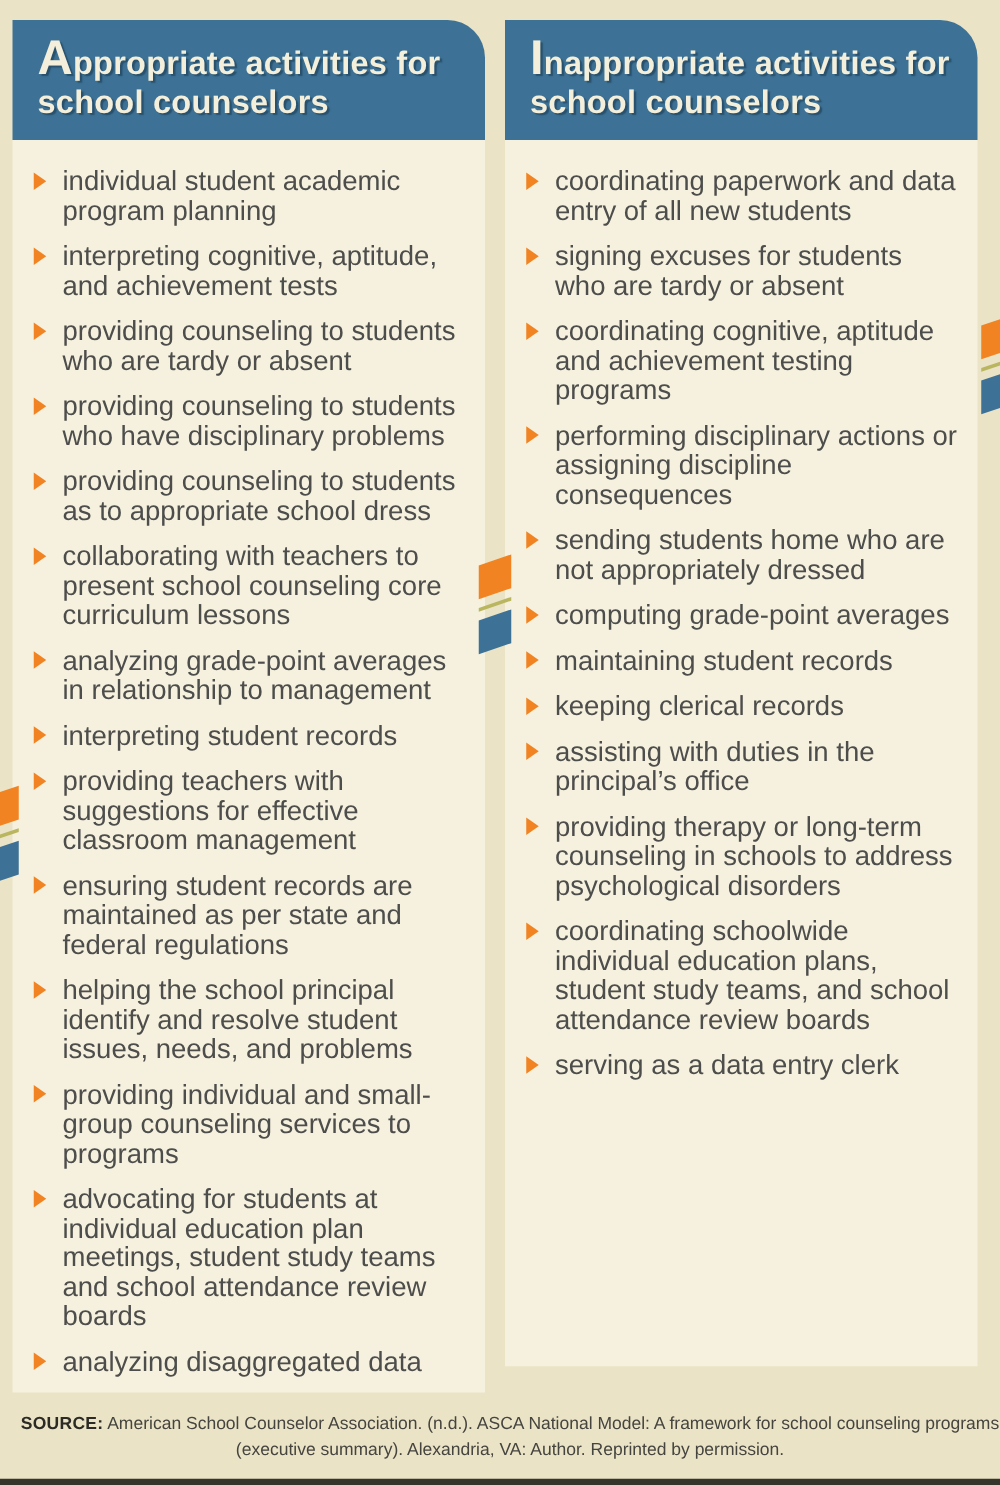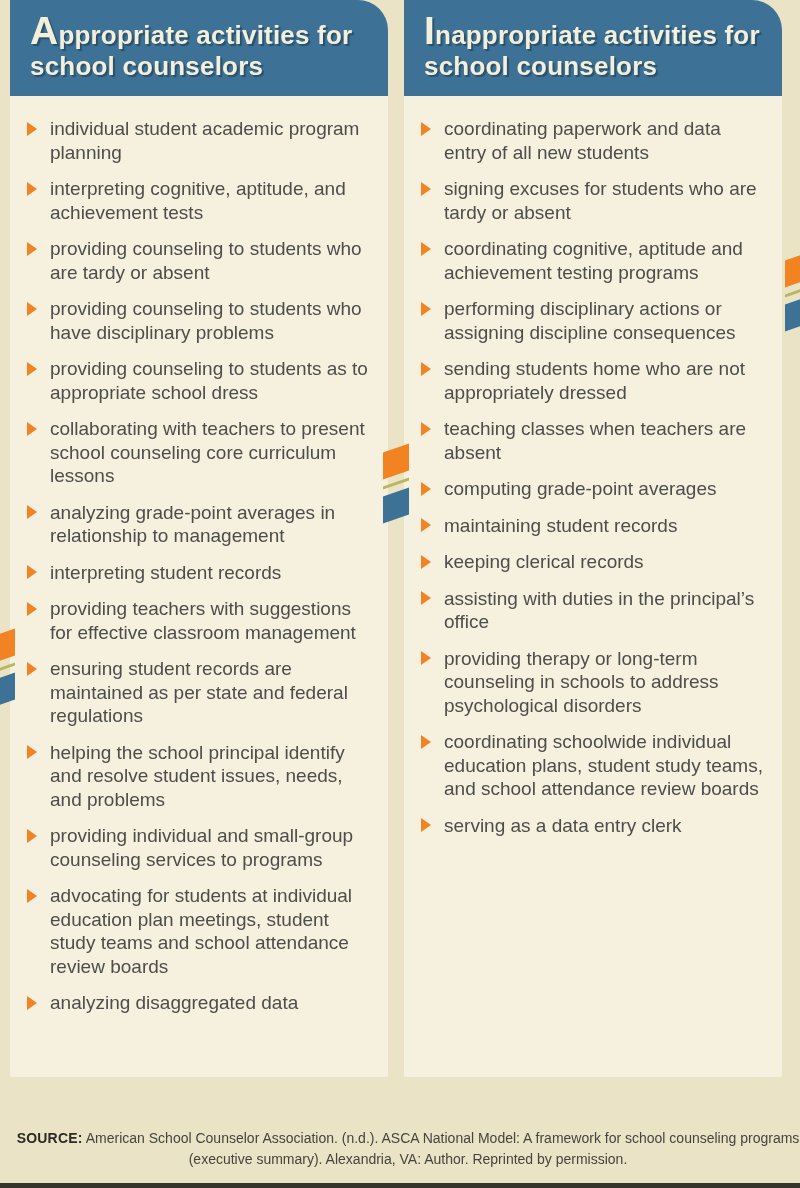--- a/index.html
+++ b/index.html
@@ -19,21 +19,21 @@
   .page {
     position: relative;
     width: 800px;
     height: 1188px;
     background: var(--page-background);
     font-family: "Liberation Sans", sans-serif;
     overflow: hidden;
   }
   .panel {
     position: absolute;
-    top: 0;
+    top: 16px;
     width: 378px;
     height: 1077px;
     display: flex;
     flex-direction: column;
   }
   .panel-left { left: 10px; }
   .panel-right { left: 404px; }
   .panel-header {
     background: var(--header-background);
     border-top-right-radius: 30px;
@@ -54,21 +54,21 @@
   .panel-body {
     flex: 1;
     background: var(--panel-background);
     padding: 21px 14px 0 14px;
   }
   ul.activity-list { list-style: none; margin: 0; padding: 0; }
   li.activity {
     position: relative;
     padding-left: 26px;
     margin-bottom: 13px;
-    font-size: 19px;
+    font-size: 22px;
     line-height: 23.5px;
     color: var(--body-text);
   }
   .bullet {
     position: absolute;
     left: 3px;
     top: 4.5px;
     width: 0;
     height: 0;
     border-left: 10px solid var(--bullet-orange);
@@ -142,21 +142,20 @@
         <span class="title-line">school counselors</span>
       </h1>
     </header>
     <div class="panel-body">
       <ul class="activity-list">
         <li class="activity"><span class="bullet"></span><span class="item-text">coordinating paperwork and data entry of all new students</span></li>
         <li class="activity"><span class="bullet"></span><span class="item-text">signing excuses for students who are tardy or absent</span></li>
         <li class="activity"><span class="bullet"></span><span class="item-text">coordinating cognitive, aptitude and achievement testing programs</span></li>
         <li class="activity"><span class="bullet"></span><span class="item-text">performing disciplinary actions or assigning discipline consequences</span></li>
         <li class="activity"><span class="bullet"></span><span class="item-text">sending students home who are not appropriately dressed</span></li>
-        <li class="activity"><span class="bullet"></span><span class="item-text">teaching classes when teachers are absent</span></li>
         <li class="activity"><span class="bullet"></span><span class="item-text">computing grade-point averages</span></li>
         <li class="activity"><span class="bullet"></span><span class="item-text">maintaining student records</span></li>
         <li class="activity"><span class="bullet"></span><span class="item-text">keeping clerical records</span></li>
         <li class="activity"><span class="bullet"></span><span class="item-text">assisting with duties in the principal’s office</span></li>
         <li class="activity"><span class="bullet"></span><span class="item-text">providing therapy or long-term counseling in schools to address psychological disorders</span></li>
         <li class="activity"><span class="bullet"></span><span class="item-text">coordinating schoolwide individual education plans, student study teams, and school attendance review boards</span></li>
         <li class="activity"><span class="bullet"></span><span class="item-text">serving as a data entry clerk</span></li>
       </ul>
     </div>
   </section>

